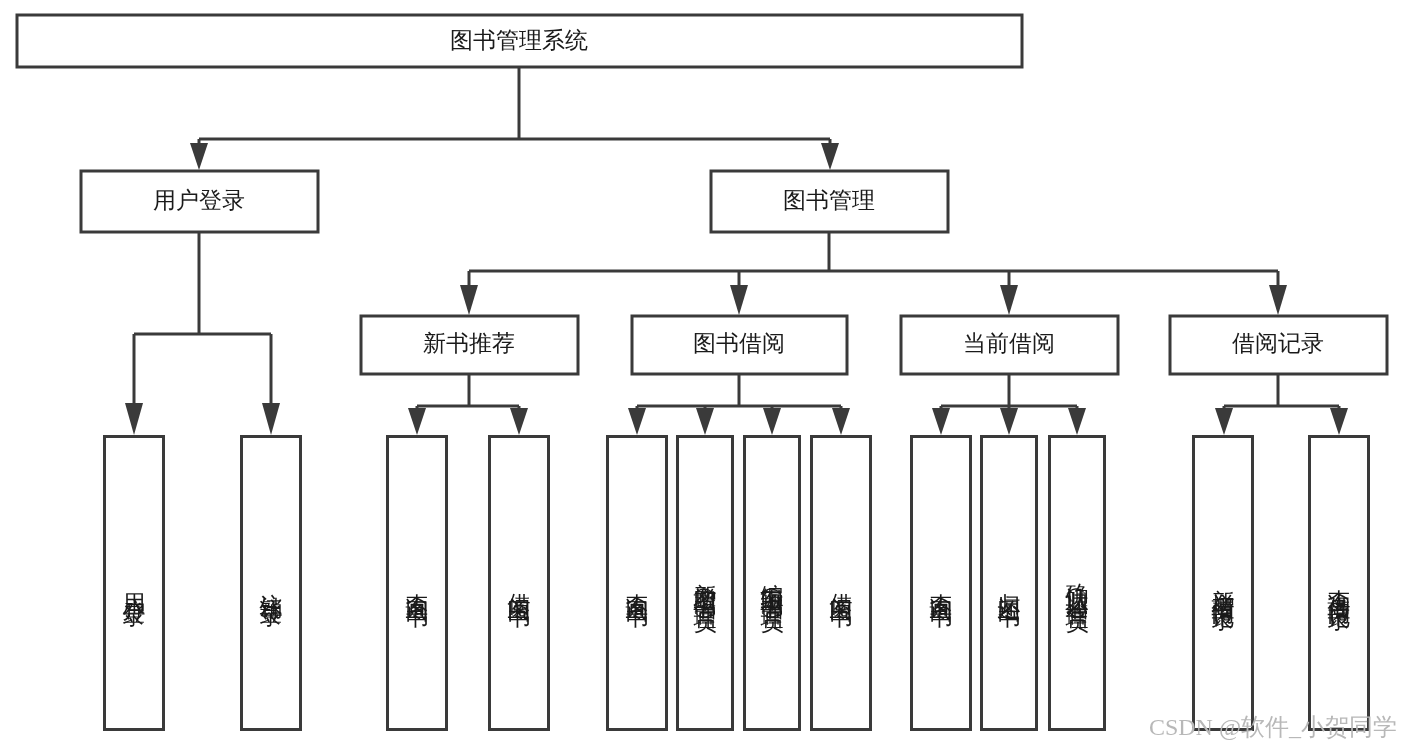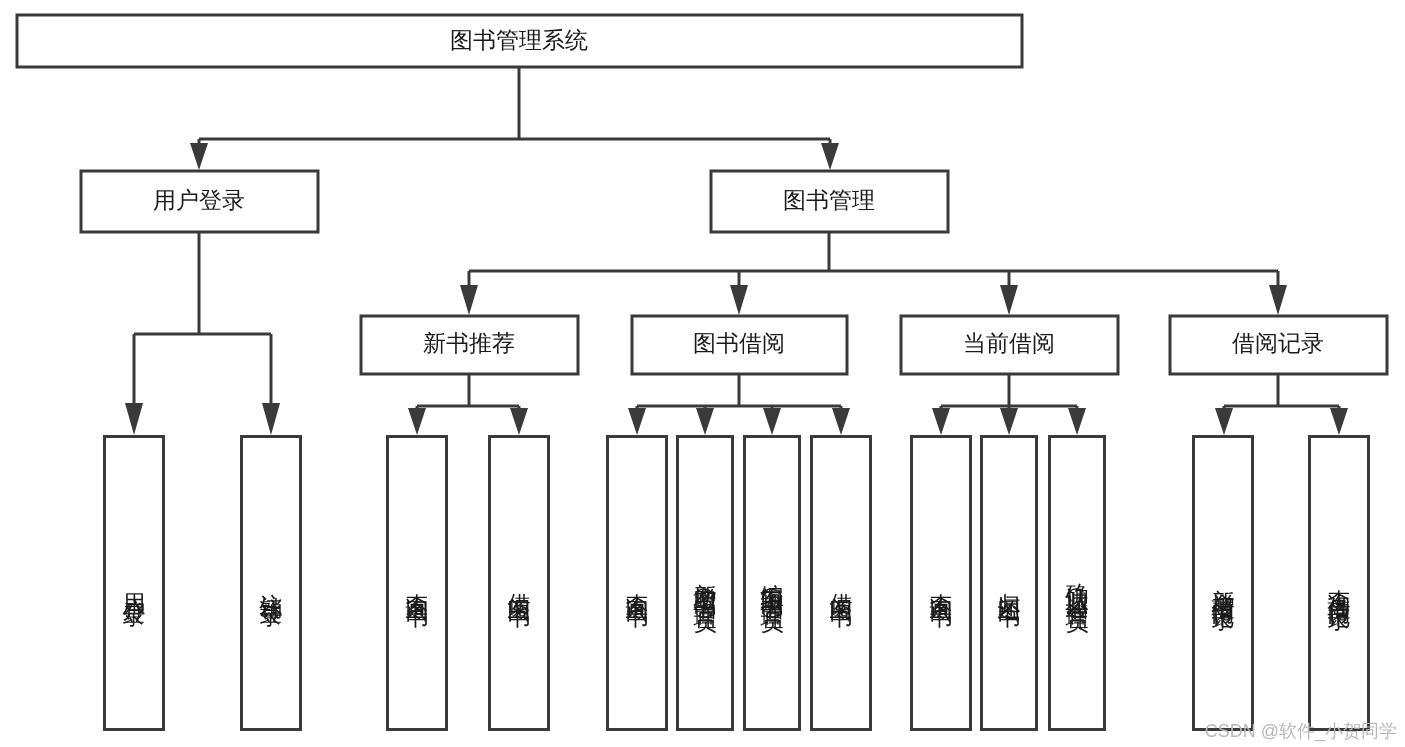--- a/index.html
+++ b/index.html
@@ -60,22 +60,22 @@
     font-size: 23px;
     line-height: 1;
     color: #1a1a1a;
     letter-spacing: 4px;
     white-space: nowrap;
   }
   .watermark {
     position: absolute;
     right: 8px;
     bottom: 4px;
-    font-family: Liberation Sans, sans-serif;
-    font-size: 18px;
+    font-family: Liberation Serif, serif;
+    font-size: 24px;
     color: #b8b8b8;
     white-space: nowrap;
     pointer-events: none;
   }
 </style>
 </head>
 <body>
 
 <div id="page">
 

